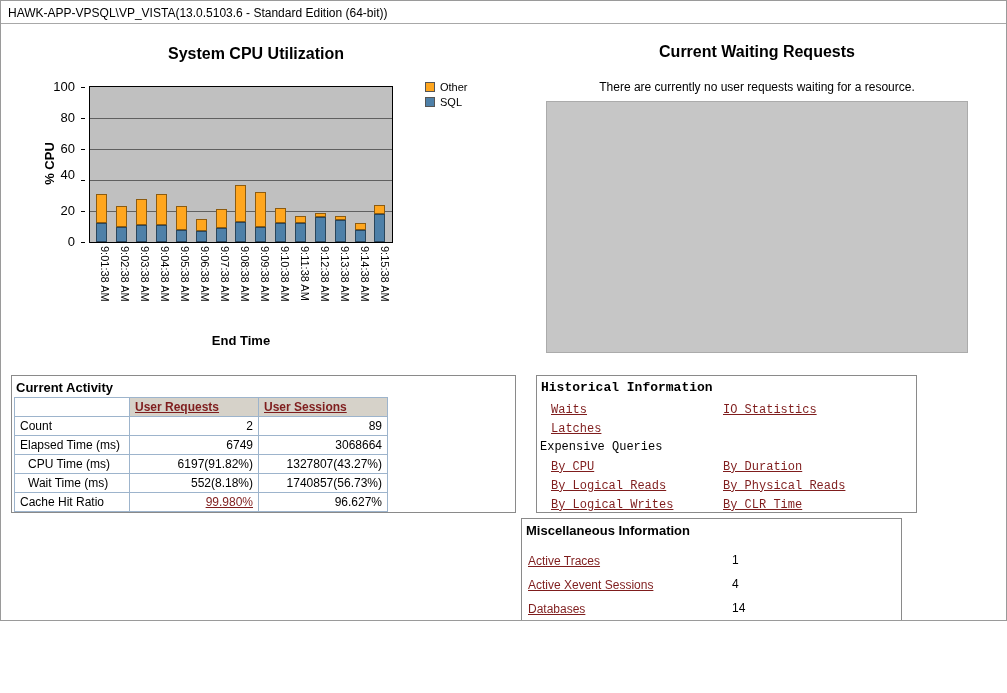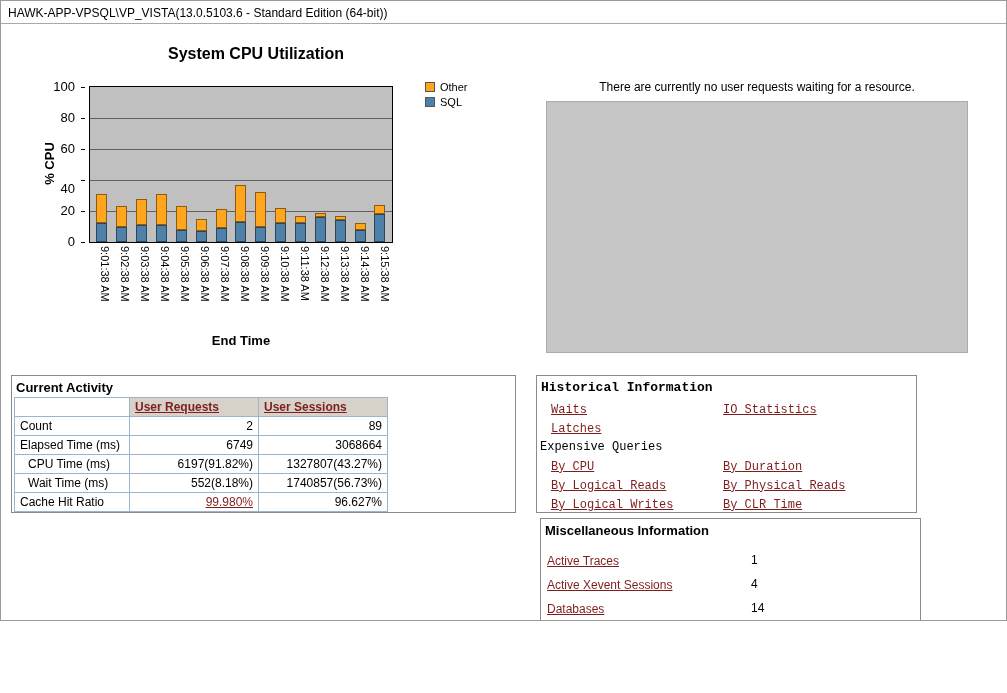--- a/index.html
+++ b/index.html
@@ -31,21 +31,21 @@
   
   .waiting-title { position:absolute; left:545px; top:42px; width:422px; text-align:center; font-size:16px; font-weight:bold; }
   .waiting-message { position:absolute; left:535px; top:79px; width:442px; text-align:center; font-size:12px; }
   .waiting-box { position:absolute; left:545px; top:100px; width:422px; height:252px; background:#C6C6C6; border:1px solid #ababab; }
 
   
   .panel { position:absolute; border:1px solid #8a8a8a; background:#fff; }
   .panel-title { font-weight:bold; font-size:13px; padding:4px 4px 2px 4px; }
   .panel-activity { left:10px; top:374px; width:505px; height:138px; }
   .panel-historical { left:535px; top:374px; width:381px; height:138px;font-family:Liberation Mono, monospace; }
-  .panel-misc { left:539px; top:517px; width:381px; height:141px; }
+  .panel-misc { left:520px; top:517px; width:381px; height:141px; }
 
   a.lnk { color:#7f1d1d; text-decoration:underline; cursor:pointer; font-size:12px; }
 
   .activity-table { border-collapse:collapse; margin-left:2px; font-size:12px; }
   .activity-table th, .activity-table td { border:1px solid #9DB4CC; height:19px; padding:1px 5px; }
   .activity-table th { background:#D6D2C9; text-align:left; width:129px; }
   .activity-table th.corner { background:#fff; width:115px; }
   .activity-table th a.lnk { font-weight:bold; }
   .label-cell { text-align:left; width:115px; }
   .label-cell.indent { padding-left:13px; }
@@ -70,21 +70,21 @@
   <div class="top-header">HAWK-APP-VPSQL\VP_VISTA(13.0.5103.6 - Standard Edition (64-bit))</div>
   <div class="header-rule"></div>
 
   <div class="chart-title">System CPU Utilization</div>
   <div class="y-axis-label">% CPU</div>
   <div class="y-ticks">
       <div class="ytick" style="bottom: -6px;">0</div>
       <div class="ytick-mark" style="bottom: 0px;"></div>
       <div class="ytick" style="bottom: 25px;">20</div>
       <div class="ytick-mark" style="bottom: 31px;"></div>
-      <div class="ytick" style="bottom: 47px;">40</div>
+      <div class="ytick" style="bottom: 61px;">40</div>
       <div class="ytick-mark" style="bottom: 62px;"></div>
       <div class="ytick" style="bottom: 87px;">60</div>
       <div class="ytick-mark" style="bottom: 93px;"></div>
       <div class="ytick" style="bottom: 118px;">80</div>
       <div class="ytick-mark" style="bottom: 124px;"></div>
       <div class="ytick" style="bottom: 149px;">100</div>
       <div class="ytick-mark" style="bottom: 155px;"></div>
     </div>
   <div class="plot">
     <div class="gridlines">
@@ -178,20 +178,21 @@
       <div class="legend-item">
         <span class="swatch" style="background: rgb(255, 166, 30);"></span>
         <span>Other</span>
       </div>
       <div class="legend-item">
         <span class="swatch" style="background: rgb(78, 128, 168);"></span>
         <span>SQL</span>
       </div>
     </div>
 
+  <div class="waiting-title">Current Waiting Requests</div>
   <div class="waiting-message">There are currently no user requests waiting for a resource.</div>
   <div class="waiting-box"></div>
 
   <div class="panel panel-activity">
     <div class="panel-title">Current Activity</div>
     <table class="activity-table">
       <thead>
         <tr>
           <th class="corner"></th>
           <th><a class="lnk">User Requests</a></th>

